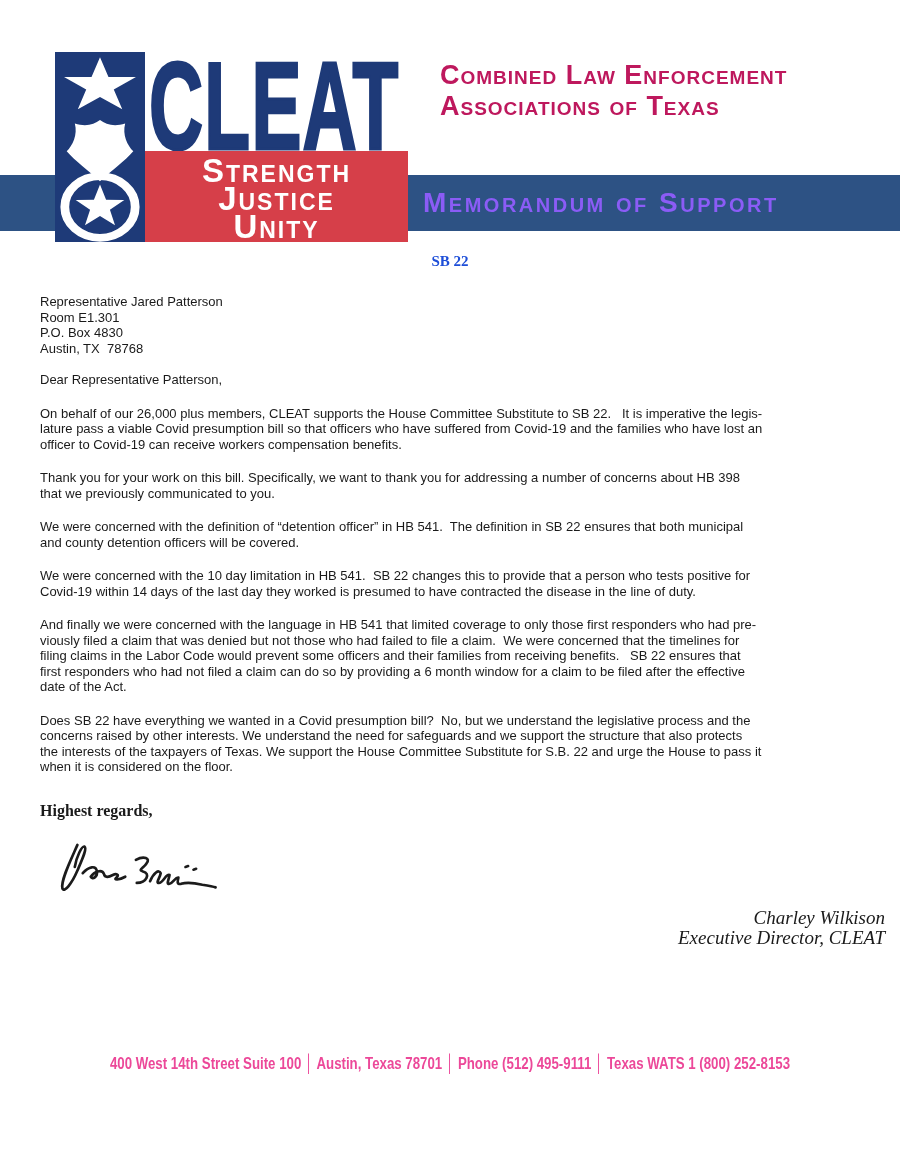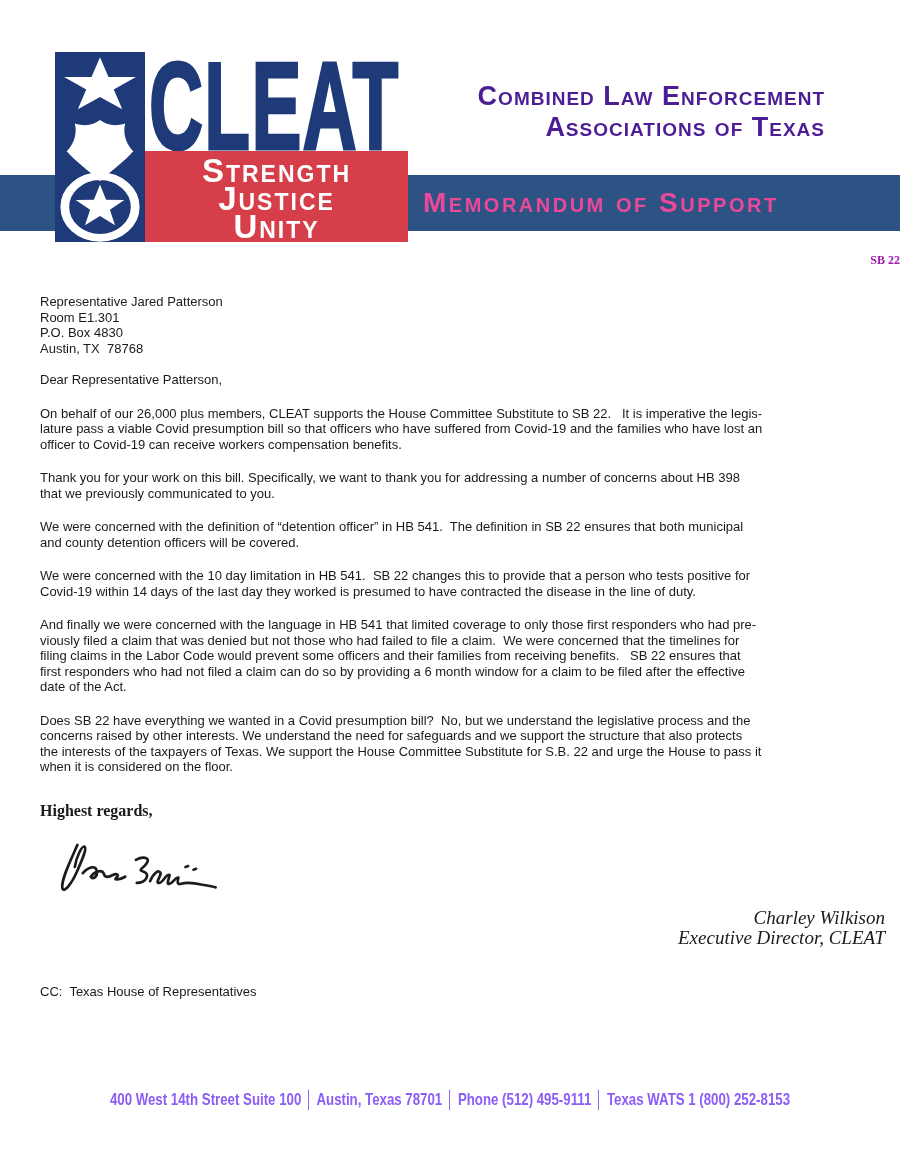--- a/index.html
+++ b/index.html
@@ -25,33 +25,33 @@
     letter-spacing:2px; transform:scaleX(0.60); transform-origin:left center;
     -webkit-text-stroke:3px #1e3a78; white-space:nowrap;
   }
   .red-box {
     position:absolute; left:145px; top:151px; width:263px; height:91px;
     background:#d63f49; color:#ffffff; text-align:center;
     font-variant:small-caps; font-weight:bold; font-size:33px; line-height:28px;
     letter-spacing:2px; padding-top:6px; white-space:pre-line;
   }
   .org-name {
-    position:absolute; left:440px; top:81px; width:385px; text-align:right;
-    color:#4c1d95; font-variant:small-caps; font-weight:bold;
+    position:absolute; left:440px; top:60px; width:385px; text-align:left;
+    color:#be185d; font-variant:small-caps; font-weight:bold;
     font-size:27px; line-height:31px; letter-spacing:1px; white-space:pre-line;
   }
   .memo-title {
     position:absolute; left:423px; top:188px; width:440px;
-    color:#ec4899; font-variant:small-caps; font-weight:bold;
+    color:#8b5cf6; font-variant:small-caps; font-weight:bold;
     font-size:28px; line-height:30px; letter-spacing:2.5px; white-space:nowrap;
   }
   .subject {
-    position:absolute; left:0; top:253px; width:900px; text-align:right;
-    font-family:"Liberation Serif", serif; font-weight:bold; font-size:12px;
-    color:#a21caf;
+    position:absolute; left:0; top:253px; width:900px; text-align:center;
+    font-family:"Liberation Serif", serif; font-weight:bold; font-size:15px;
+    color:#1d4ed8;
   }
 
   
   .letter {
     position:absolute; left:40px; top:294px; width:845px;
     font-size:13px; line-height:15.5px; color:#1a1a1a;
   }
   .block { white-space:pre-wrap; margin-bottom:18px; }
   .addr { margin-bottom:16px; }
   .closing {
@@ -60,22 +60,22 @@
   }
   .sig-svg { display:block; margin-top:18px; }
   .sig-name {
     font-family:"Liberation Serif", serif; font-style:italic;
     font-size:19px; line-height:20px; margin-top:10px; white-space:pre-line;text-align:right;
   }
   .cc-line { margin-top:36px; }
 
   
   .footer {
-    position:absolute; left:0; top:1090px; width:900px; text-align:center;
-    font-weight:bold; font-size:17px; color:#8b5cf6; white-space:nowrap;
+    position:absolute; left:0; top:1054px; width:900px; text-align:center;
+    font-weight:bold; font-size:17px; color:#ec4899; white-space:nowrap;
   }
   .footer span { display:inline-block; transform:scaleX(0.78); transform-origin:center; }
 </style>
 </head>
 <body>
 
 <div class="page">
 
   <div class="band"></div>
 
@@ -137,20 +137,19 @@
         <path d="M36,42 C43,34 51,33 52,40 C53,46 47,50 45,46 C49,40 58,37 60,43 C61,48 66,46 70,44 C74,42 78,44 74,47 C70,50 77,50 84,46"></path>
         <path d="M96,27 C105,22 113,25 108,31 C104,37 98,38 104,40 C113,42 108,53 97,53"></path>
         <path d="M112,51 C116,42 122,37 124,42 C123,48 118,53 122,53 C127,53 130,42 134,44 C133,50 130,55 134,54 C138,53 141,46 144,47 C143,51 142,55 147,54 C154,52 162,53 171,55 C177,56 183,57 186,58"></path>
         <path d="M152,35 l3,-1"></path>
         <path d="M161,38 l3,-1"></path>
       </g>
     </svg>
 
     <div class="sig-name">Charley Wilkison
 Executive Director, CLEAT</div>
-    <div class="block cc-line">CC:  Texas House of Representatives</div>
   </div>
 
   <div class="footer">
     <span>400 West 14th Street Suite 100 │ Austin, Texas 78701 │ Phone (512) 495-9111 │ Texas WATS 1 (800) 252-8153</span>
   </div>
 
 </div>
 
 </body></html>

